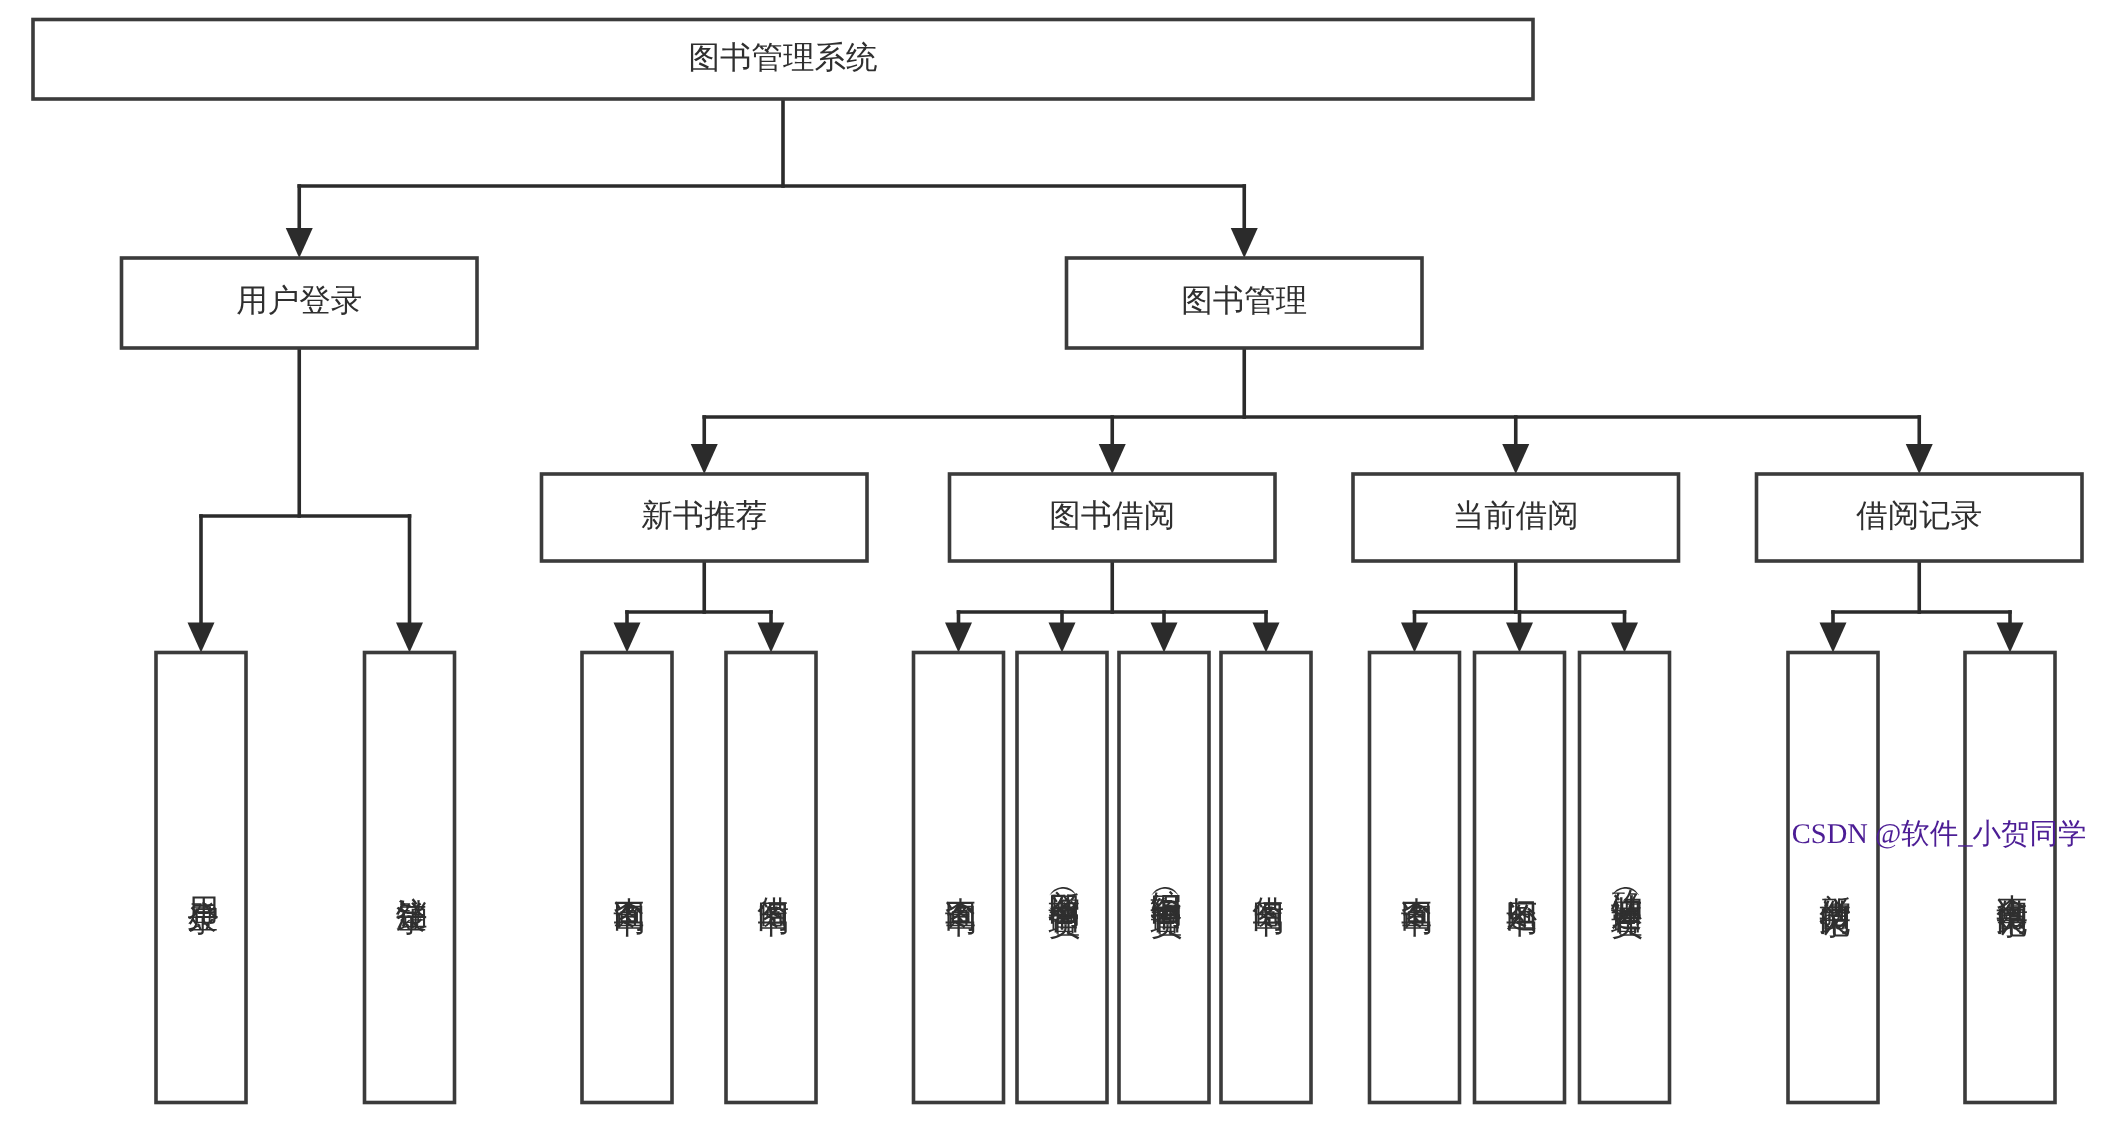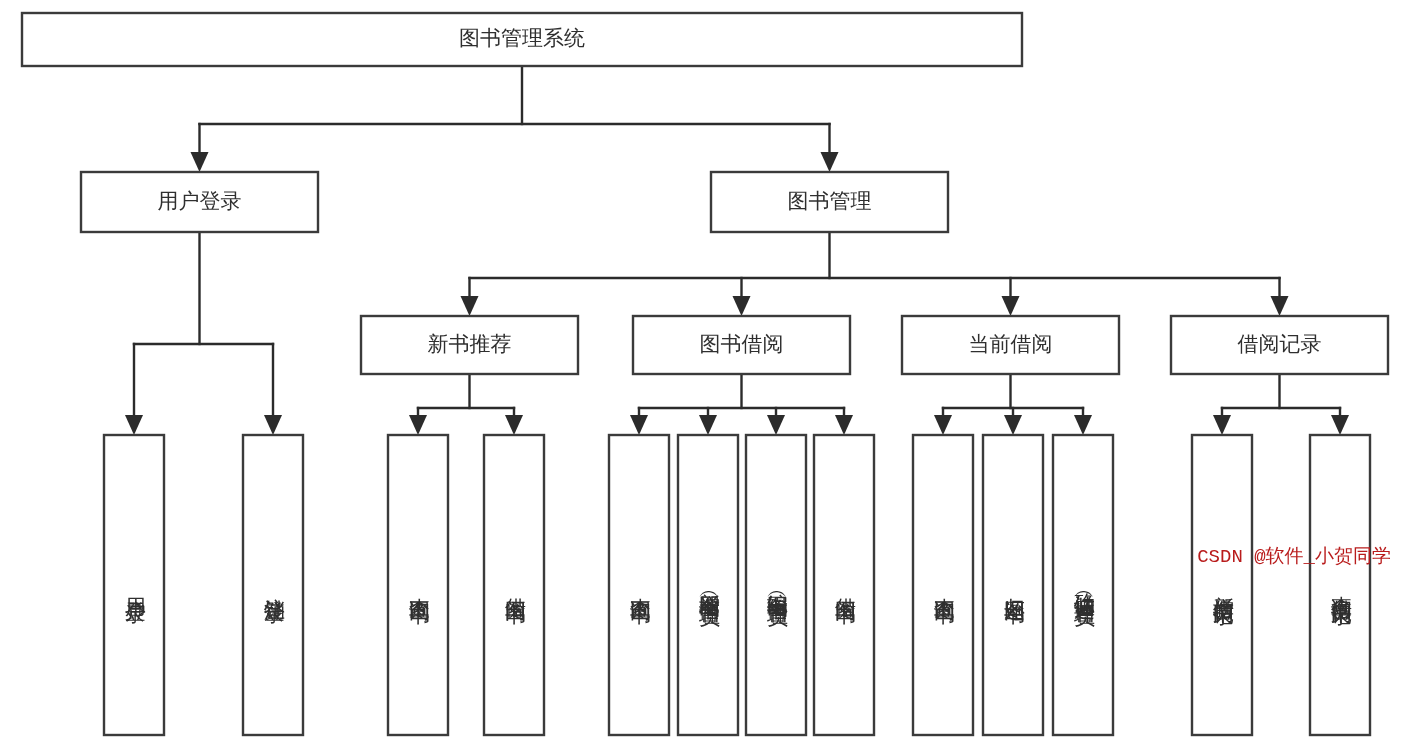--- a/index.html
+++ b/index.html
@@ -52,23 +52,23 @@
     font-size: 21px;
     text-anchor: middle;
     dominant-baseline: middle;
     writing-mode: vertical-rl;
     letter-spacing: 2px;
   }
   .watermark {
     position: absolute;
     right: 14px;
     bottom: 4px;
-    font-family: Liberation Mono, monospace;
+    font-family: Liberation Serif, serif;
     font-size: 19px;
-    color: #b91c1c;
+    color: #4c1d95;
     white-space: nowrap;
     user-select: none;
   }
 </style>
 </head>
 <body>
 
 <div id="diagram-root">
   <svg class="diagram" viewBox="0 0 1405 747" xmlns="http://www.w3.org/2000/svg">
 

